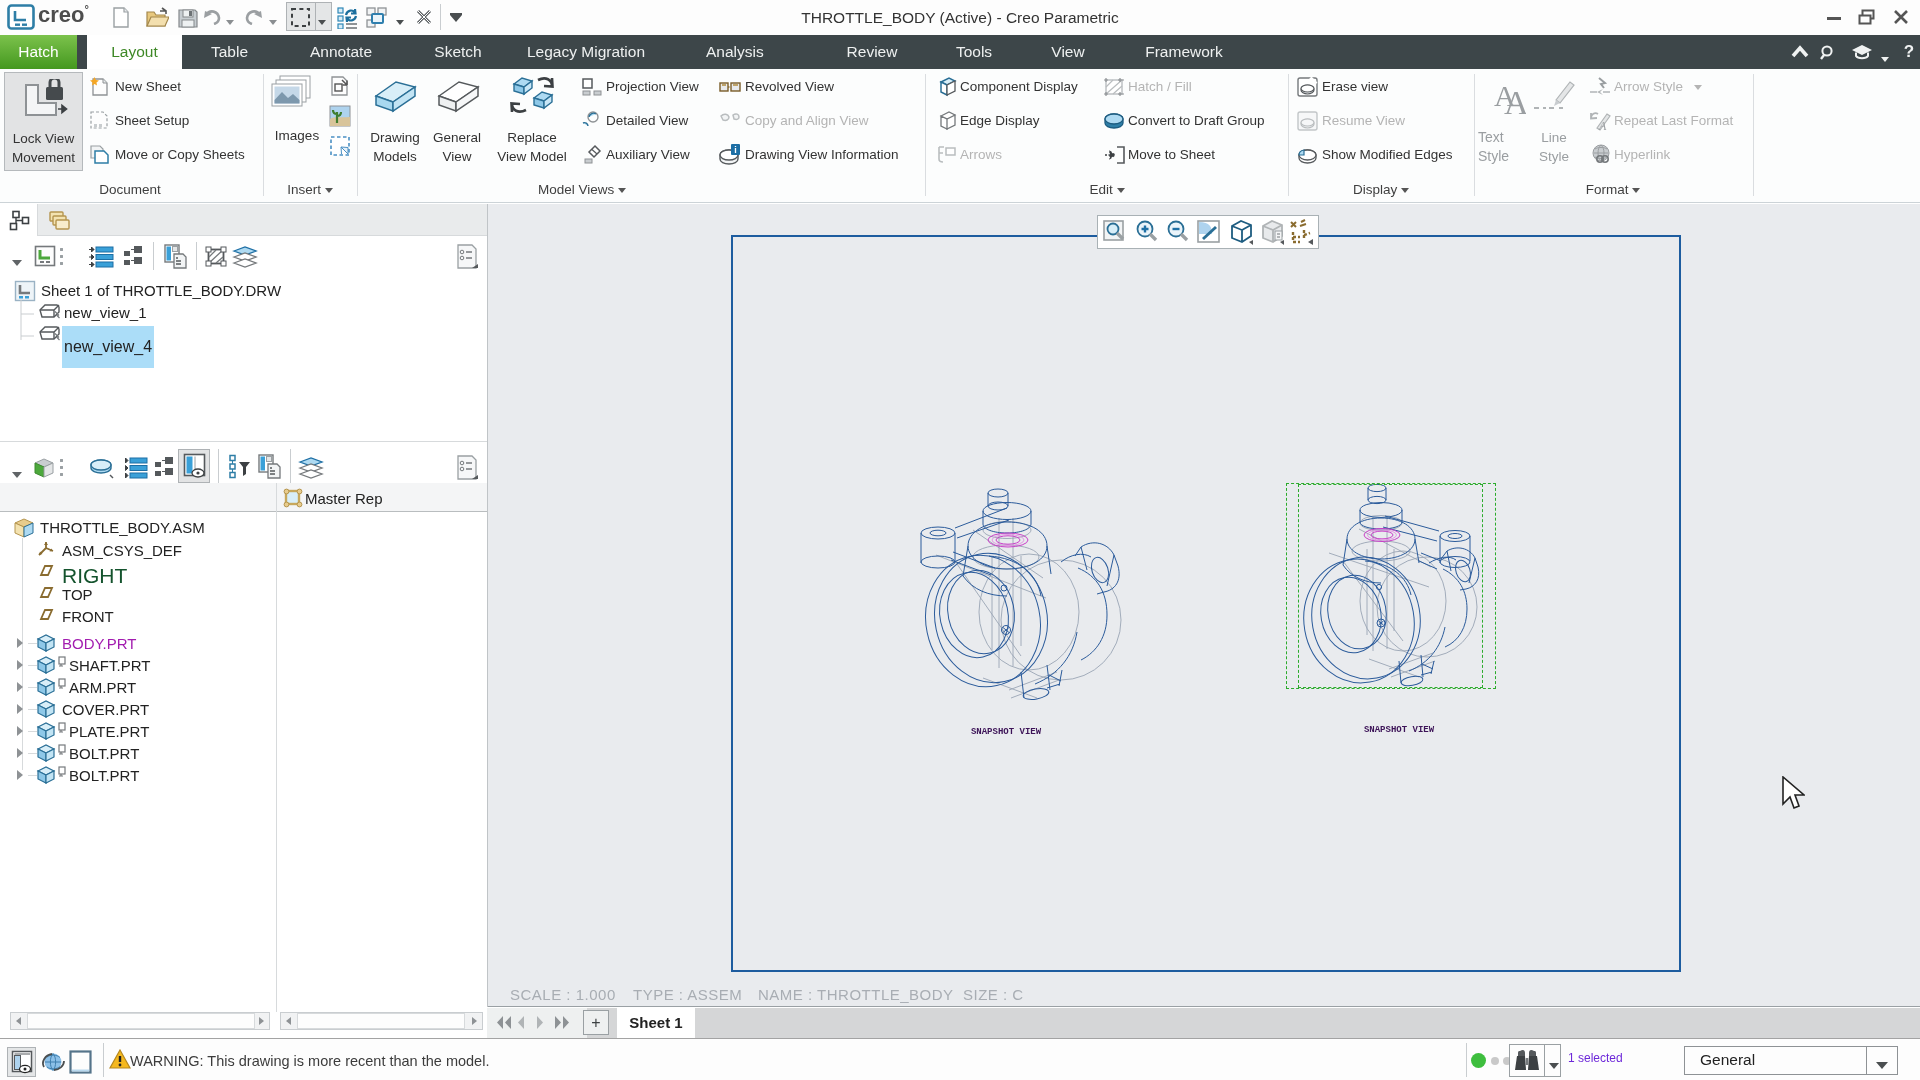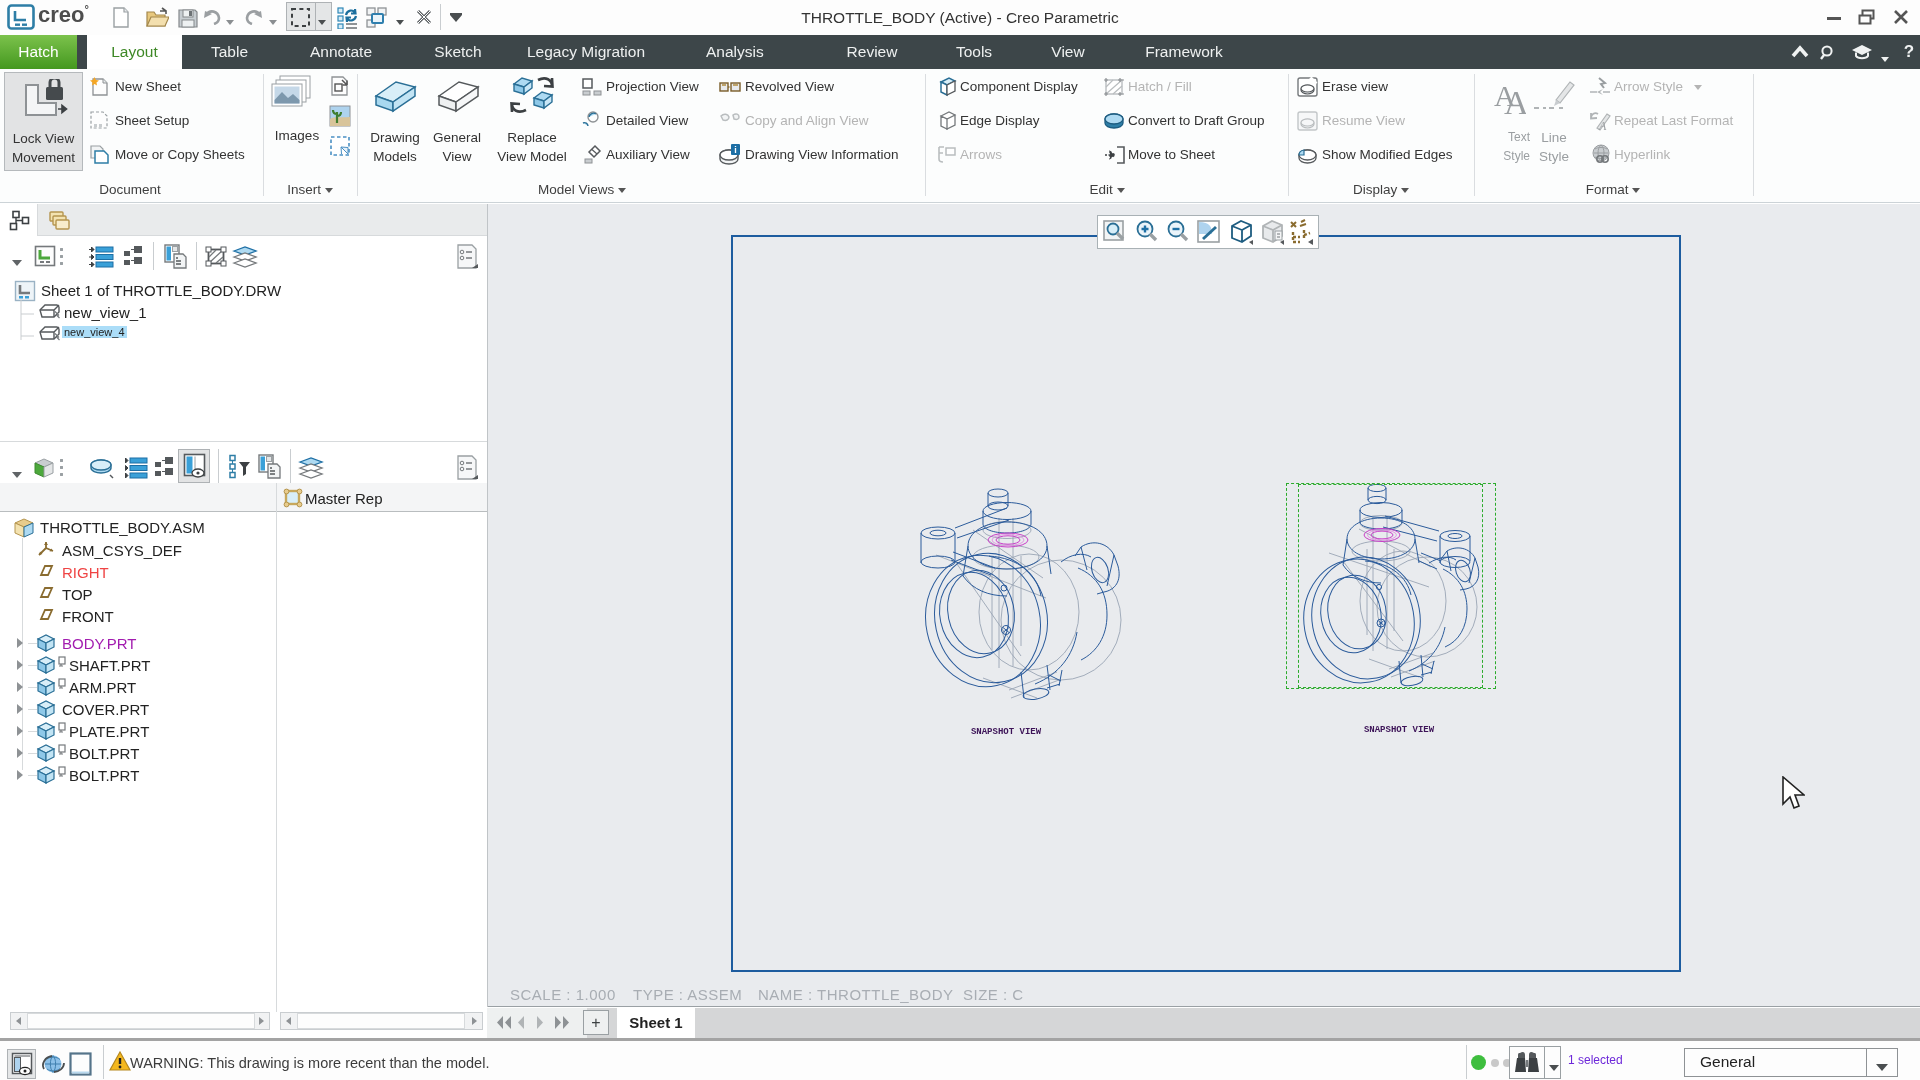--- a/index.html
+++ b/index.html
@@ -297,21 +297,21 @@
  <svg class="ic" style="left:1296px;top:76px" width="24" height="20" viewBox="0 0 24 20">
       <path d="M3 10 C3 7 7 5 11.5 5 C16 5 20 7 20 10 L20 13 C20 16 16 18 11.5 18 C7 18 3 16 3 13 Z" fill="#fff" stroke="#55595c" stroke-width="1.3"></path>
       <ellipse cx="11.5" cy="10" rx="8.5" ry="5" fill="#fff" stroke="#55595c" stroke-width="1.3"></ellipse>
       <path d="M3 10 C3 7 5 5.5 8 5 L8 10 Z" fill="#aedaf2" stroke="#2a6f96" stroke-width="1.2"></path>
     </svg>
 
  <svg class="ic" style="left:1484px;top:7px" width="42" height="42" viewBox="0 0 42 42">
       <text x="10" y="30" font-size="30" fill="#9a9ea1" font-family="Liberation Serif">A</text>
       <text x="20" y="38" font-size="34" fill="#9a9ea1" font-family="Liberation Serif">A</text>
     </svg>
- <div class="abs" style="left:1478px;top:59px;width:52px;height:40px;text-align:right;font-size:12px;color:#9a9ea1;line-height:19px">Text<br>Style</div>
+ <div class="abs" style="left:1478px;top:59px;width:52px;height:40px;text-align:left;font-size:14px;color:#9a9ea1;line-height:19px">Text<br>Style</div>
  <svg class="ic" style="left:1532px;top:9px" width="44" height="38" viewBox="0 0 44 38">
       <path d="M24 22 L38 4 L42 7 L28 25 Z" fill="#e4e6e7" stroke="#b0b4b6" stroke-width="1.2"></path>
       <path d="M24 22 L22 28 L28 25 Z" fill="#c9cdd0"></path>
       <path d="M2 30 L8 30 M11 30 L14 30 M17 30 L24 30 M27 30 L31 30" stroke="#b0b4b6" stroke-width="2" stroke-dasharray="5 3"></path>
     </svg>
  <div class="abs" style="left:1528px;top:59px;width:52px;height:40px;text-align:center;font-size:13.5px;color:#9a9ea1;line-height:19px">Line<br>Style</div>
  <div class="ritem gray" style="left:1614px;top:8px">Arrow Style&nbsp;&nbsp; <span class="dd" style="border-top-color:#b4b4b4"></span></div>
  <div class="ritem gray" style="left:1614px;top:42px">Repeat Last Format</div>
  <div class="ritem gray" style="left:1614px;top:76px">Hyperlink</div>
  <svg class="ic" style="left:1589px;top:8px" width="22" height="20" viewBox="0 0 22 20">
@@ -423,21 +423,21 @@
       <path d="M2 7 L7 2 L19 2 L21 4 L21 9 L16 14 L4 14 Z" fill="#fff" stroke="#55595c" stroke-width="1.4"></path>
       <path d="M2 7 L16 7 L21 2 M16 7 L16 14" fill="none" stroke="#55595c" stroke-width="1.4"></path>
       <path d="M17 8.5 L21 12.5 M18.5 12 L21.5 15" stroke="#75797c" stroke-width="1.2"></path>
     </svg>
  <div class="abs" style="left:64px;top:100px;font-size:15px;color:#222">new_view_1</div>
  <svg class="ic" style="left:38px;top:121px" width="23" height="18" viewBox="0 0 23 18">
       <path d="M2 7 L7 2 L19 2 L21 4 L21 9 L16 14 L4 14 Z" fill="#fff" stroke="#55595c" stroke-width="1.4"></path>
       <path d="M2 7 L16 7 L21 2 M16 7 L16 14" fill="none" stroke="#55595c" stroke-width="1.4"></path>
       <path d="M17 8.5 L21 12.5 M18.5 12 L21.5 15" stroke="#75797c" stroke-width="1.2"></path>
     </svg>
- <div class="abs" style="left:62px;top:122px;font-size:11px;color:#222;background:#abddf8;padding:0 2px">new_view_4</div>
+ <div class="abs" style="left:62px;top:122px;font-size:16px;color:#222;background:#abddf8;padding:12px 2px">new_view_4</div>
  
  <div class="abs" style="left:0;top:237px;width:487px;height:1px;background:#d7dadc"></div>
  
  <div class="abs" style="left:12px;top:262px"><span class="dd" style="border-left-width:5px;border-right-width:5px;border-top-width:6px;border-top-color:#606467"></span></div>
  <svg class="ic" style="left:32px;top:252px" width="24" height="24" viewBox="0 0 24 24">
       <path d="M3 7 L12 3 L21 7 L12 11 Z" fill="#c9cdd0" stroke="#9aa0a3"></path>
       <path d="M3 7 L12 11 L12 21 L3 17 Z" fill="#4ca83c" stroke="#3c8a2e"></path>
       <path d="M12 11 L21 7 L21 17 L12 21 Z" fill="#e4e6e7" stroke="#9aa0a3"></path>
     </svg>
  <div class="abs" style="left:60px;top:253px;width:3px;height:20px;background:radial-gradient(circle 1.5px, #9aa0a3 1.4px, transparent 1.6px) 0 0/3px 7px repeat-y"></div>
@@ -523,21 +523,21 @@
  <div class="abs" style="left:40px;top:315px;font-size:15px;color:#222">THROTTLE_BODY.ASM</div>
  <div class="abs" style="left:22px;top:334px;width:1px;height:232px;background:#d7dadc"></div>
  <svg class="ic" style="left:36px;top:336px" width="20" height="18" viewBox="0 0 20 18">
       <path d="M3 15 L10 8 M10 8 L10 2 M10 8 L17 11" fill="none" stroke="#8a6c30" stroke-width="1.8"></path>
       <path d="M10 2 L8 5 L12 5 Z M17 11 L13.5 11.5 L15.5 8.5 Z M3 15 L4 11.5 L6.5 14 Z" fill="#8a6c30"></path>
     </svg>
  <div class="abs" style="left:62px;top:338px;font-size:15px;color:#222">ASM_CSYS_DEF</div>
  <svg class="ic" style="left:36px;top:358px" width="20" height="18" viewBox="0 0 20 18">
       <path d="M5 13 L9 4 L16 4 L12 13 Z" fill="none" stroke="#8a6c30" stroke-width="1.8"></path>
     </svg>
- <div class="abs" style="left:62px;top:360px;font-size:15px;color:#ef4444">RIGHT</div>
+ <div class="abs" style="left:62px;top:360px;font-size:21px;color:#14532d">RIGHT</div>
  <svg class="ic" style="left:36px;top:380px" width="20" height="18" viewBox="0 0 20 18">
       <path d="M5 13 L9 4 L16 4 L12 13 Z" fill="none" stroke="#8a6c30" stroke-width="1.8"></path>
     </svg>
  <div class="abs" style="left:62px;top:382px;font-size:15px;color:#222">TOP</div>
  <svg class="ic" style="left:36px;top:402px" width="20" height="18" viewBox="0 0 20 18">
       <path d="M5 13 L9 4 L16 4 L12 13 Z" fill="none" stroke="#8a6c30" stroke-width="1.8"></path>
     </svg>
  <div class="abs" style="left:62px;top:404px;font-size:15px;color:#222">FRONT</div>
 </div>
 
@@ -797,21 +797,21 @@
  <svg class="ic" style="left:48px;top:7px" width="10" height="15" viewBox="0 0 10 15">
       <path d="M2 1 L8 7.5 L2 14 Z" fill="#b0b4b6"></path>
     </svg>
  <svg class="ic" style="left:66px;top:7px" width="18" height="15" viewBox="0 0 18 15">
       <path d="M2 1 L8 7.5 L2 14 Z M10 1 L16 7.5 L10 14 Z" fill="#8e9295"></path>
     </svg>
  <div class="abs" style="left:96px;top:2px;width:26px;height:25px;background:#eef0f0;border:1px solid #9aa0a3;text-align:center;line-height:24px;font-size:16px;color:#3c4043">+</div>
  <div class="abs" style="left:130px;top:0;width:78px;height:30px;background:#fff;text-align:center;line-height:30px;font-size:15px;font-weight:bold;color:#222">Sheet 1</div>
 </div>
 
-<div class="abs" id="statusbar" style="left:0;top:1038px;width:1920px;height:42px;background:#fdfdfd;border-top:3px solid #a3a3a3">
+<div class="abs" id="statusbar" style="left:0;top:1038px;width:1920px;height:42px;background:#fdfdfd;border-top:1px solid #a3a3a3">
  <div class="abs" style="left:7px;top:8px;width:29px;height:30px;background:#e4e6e7;border:1px solid #aeb2b5"></div>
  <svg class="ic" style="left:11px;top:11px" width="22" height="24" viewBox="0 0 22 24">
       <rect x="1.5" y="1.5" width="19" height="20" fill="#fff" stroke="#55595c" stroke-width="1.5"></rect>
       <rect x="3.5" y="5.5" width="6" height="14" fill="#aed3ee" stroke="#55595c"></rect>
       <path d="M3.5 4 L19 4" stroke="#55595c"></path>
       <ellipse cx="14" cy="19" rx="5.5" ry="3.6" fill="#fff" stroke="#222" stroke-width="1.2"></ellipse>
       <circle cx="14" cy="19" r="1.5" fill="#222"></circle>
     </svg>
  <svg class="ic" style="left:40px;top:10px" width="26" height="26" viewBox="0 0 26 26">
       <circle cx="13" cy="13" r="8.5" fill="#8cc0e8"></circle>

